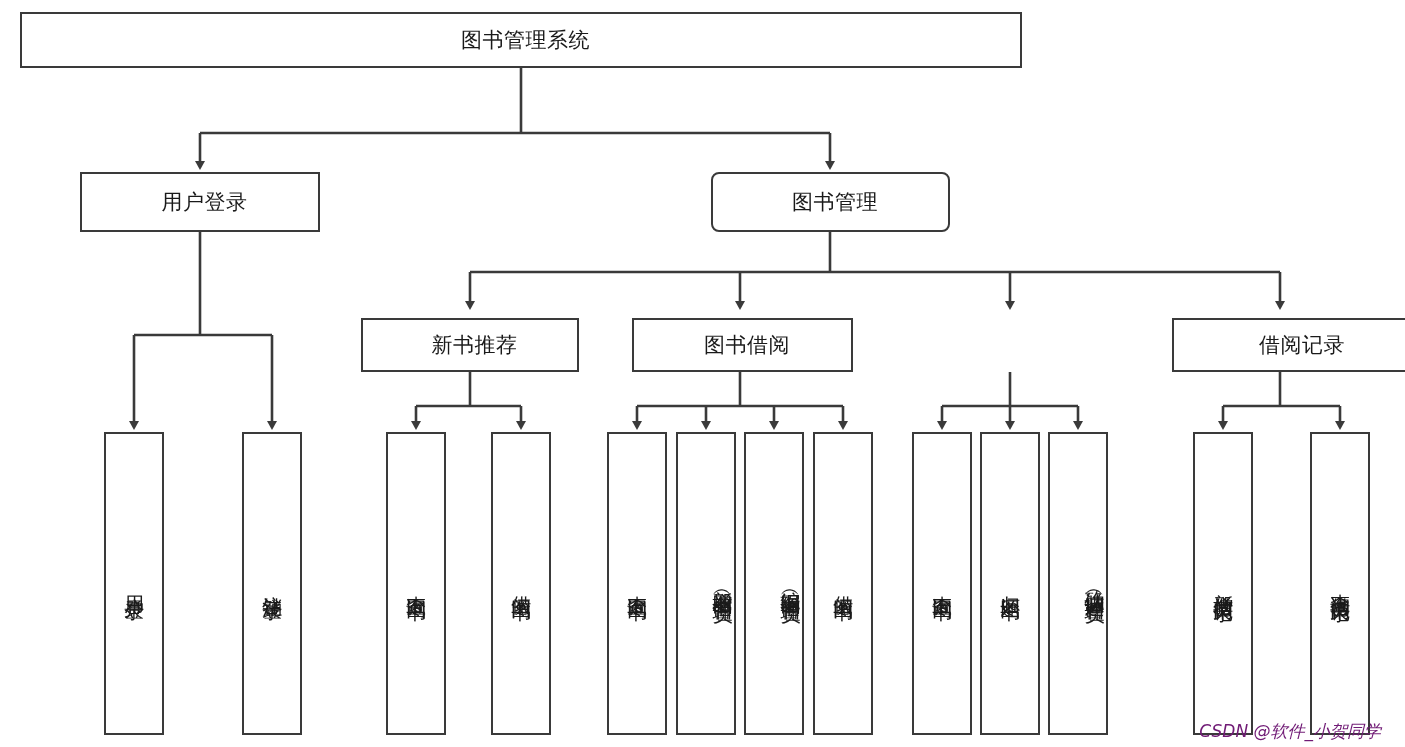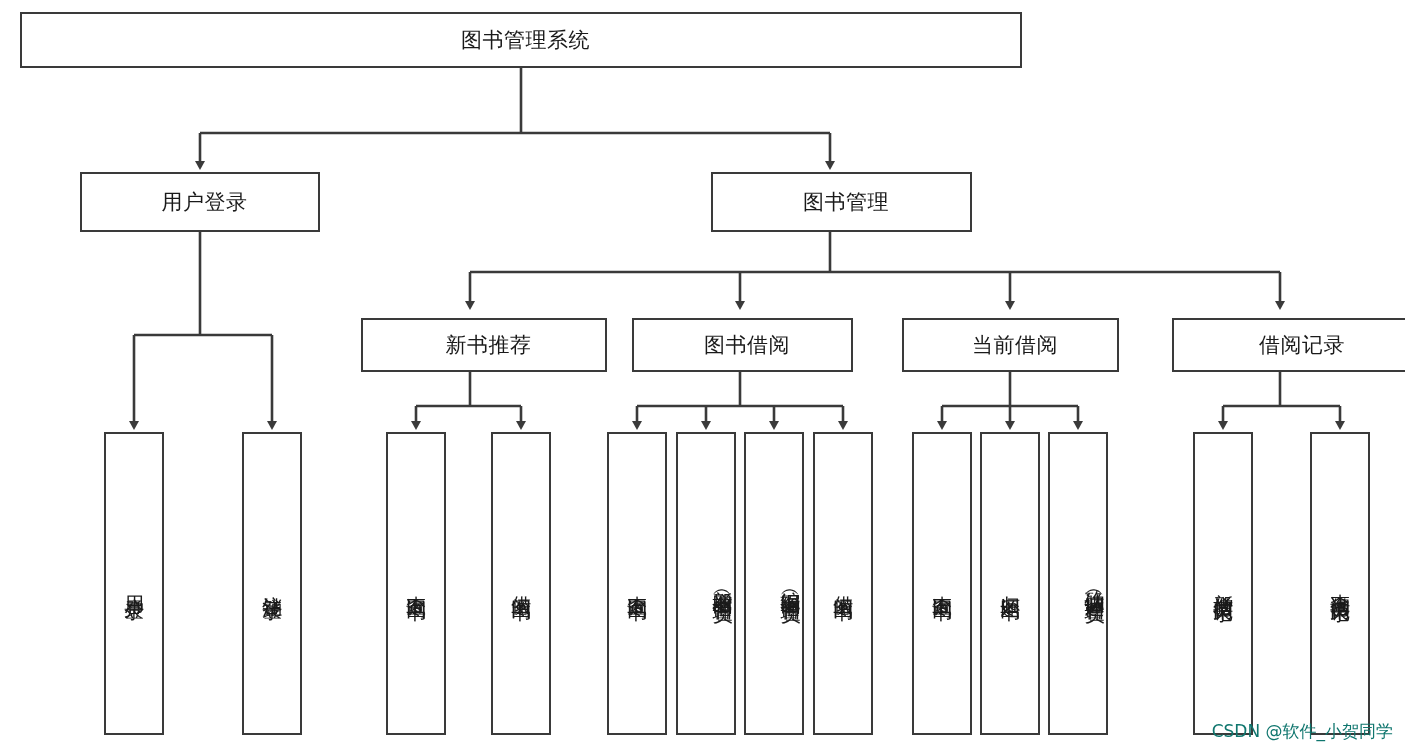--- a/index.html
+++ b/index.html
@@ -37,27 +37,28 @@
   }
   .node.v.mid{align-items:center;}
   .node-title{font-size:22px;}
 
   
   #wires{position:absolute;left:0;top:0;width:1405px;height:747px;pointer-events:none;}
 
   
   .watermark{
     position:absolute;
-    right:12px;
+    right:24px;
     bottom:4px;
     font-size:17px;
-    color:#0f766e;
+    color:#701a75;
     font-family:"DejaVu Sans","Liberation Sans",sans-serif;
     white-space:nowrap;
     user-select:none;
+    font-style:italic;
   }
 </style>
 </head>
 <body>
 
 <div id="canvas">
 
   <svg id="wires" viewBox="0 0 1405 747" xmlns="http://www.w3.org/2000/svg">
     <defs>
       <marker id="arrow" markerWidth="9" markerHeight="10" refX="1" refY="5" orient="auto" markerUnits="userSpaceOnUse">
@@ -112,35 +113,32 @@
   </svg>
 
   <div class="node h node-title" style="left:20px;top:12px;width:1002px;height:56px;">
     <span>图书管理系统</span>
   </div>
 
   <div class="node h" style="left:80px;top:172px;width:240px;height:60px;">
     <span>用户登录</span>
   </div>
 
-  <div class="node h" style="left:711px;top:172px;width:261px;height:60px;">
+  <div class="node h" style="left:711px;top:172px;width:239px;height:60px;border-radius:8px;">
     <span>图书管理</span>
   </div>
 
-  <div class="node h" style="left:361px;top:318px;width:246px;height:54px;">
+  <div class="node h" style="left:361px;top:318px;width:218px;height:54px;">
     <span>新书推荐</span>
   </div>
 
   <div class="node h" style="left:632px;top:318px;width:221px;height:54px;">
     <span>图书借阅</span>
   </div>
 
-  <div class="node h" style="left:902px;top:318px;width:217px;height:54px;">
-    <span>当前借阅</span>
-  </div>
 
   <div class="node h" style="left:1172px;top:318px;width:251px;height:54px;">
     <span>借阅记录</span>
   </div>
 
   <div class="node v mid" style="left:104px;top:432px;width:60px;height:303px;">
     <span>用户登录</span>
   </div>
 
   <div class="node v mid" style="left:242px;top:432px;width:60px;height:303px;">

